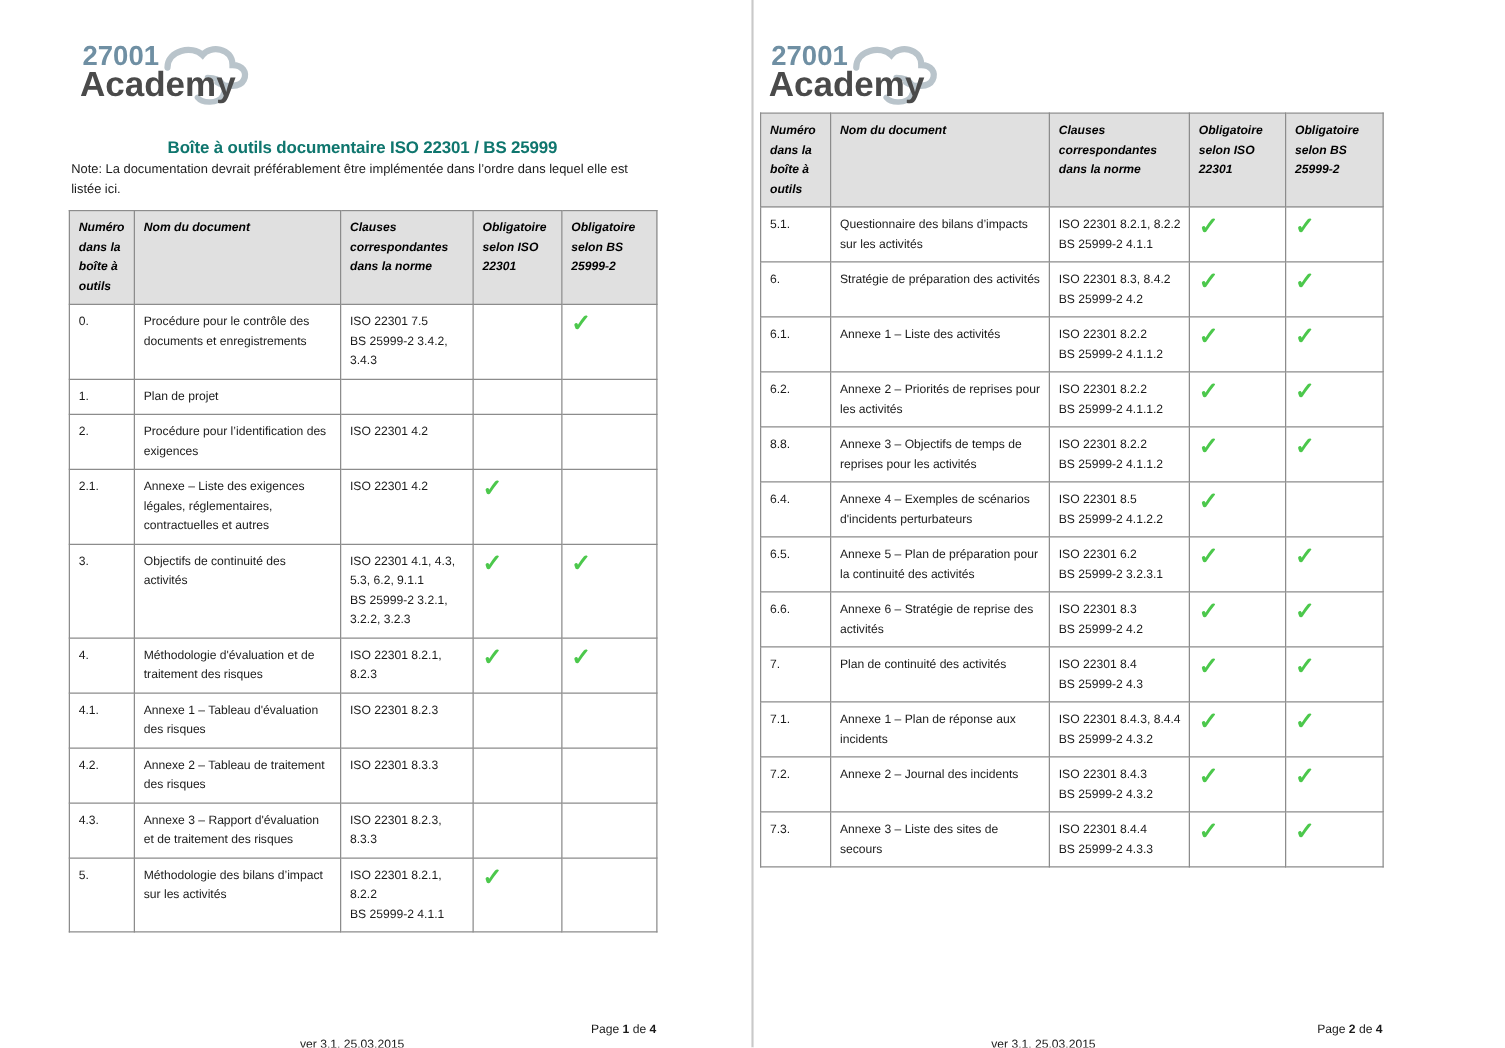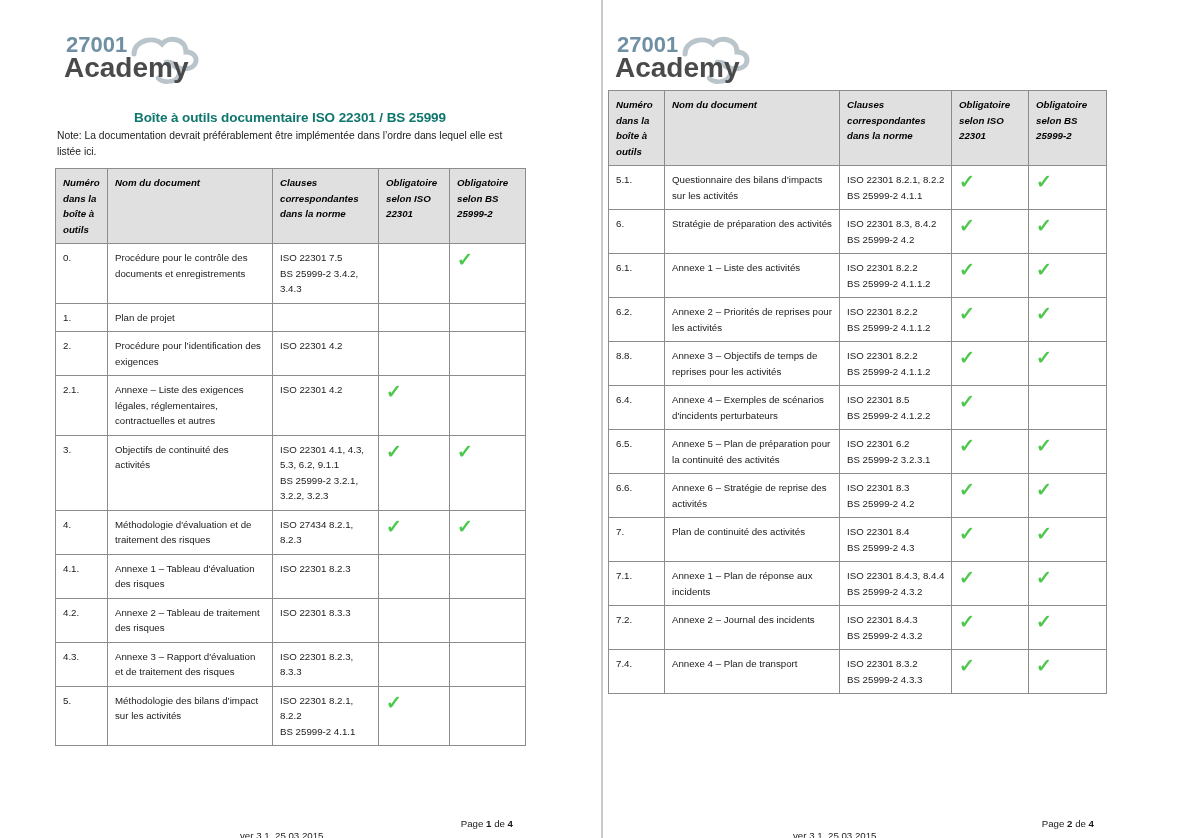--- a/index.html
+++ b/index.html
@@ -143,21 +143,21 @@
     width: 100%;
   }
   .footer-ver {
     position: absolute;
     left: 185px;
     top: 12px;
     white-space: nowrap;
   }
   .footer-page {
     position: absolute;
-    right: 12px;
+    right: 0;
     top: 0;
     white-space: nowrap;
   }
   .footer-page b { font-weight: bold; }
 </style>
 </head>
 <body>
 
 <div class="spread">
 
@@ -221,21 +221,21 @@
               <td class="c-num">3.</td>
               <td class="c-name">Objectifs de continuité des activités</td>
               <td class="c-clause">ISO 22301 4.1, 4.3, 5.3, 6.2, 9.1.1
 BS 25999-2 3.2.1, 3.2.2, 3.2.3</td>
               <td class="c-check c-iso"><span class="check">✓</span></td>
               <td class="c-check c-bs"><span class="check">✓</span></td>
             </tr>
             <tr>
               <td class="c-num">4.</td>
               <td class="c-name">Méthodologie d'évaluation et de traitement des risques</td>
-              <td class="c-clause">ISO 27434 8.2.1, 8.2.3</td>
+              <td class="c-clause">ISO 22301 8.2.1, 8.2.3</td>
               <td class="c-check c-iso"><span class="check">✓</span></td>
               <td class="c-check c-bs"><span class="check">✓</span></td>
             </tr>
             <tr>
               <td class="c-num">4.1.</td>
               <td class="c-name">Annexe 1 – Tableau d'évaluation des risques</td>
               <td class="c-clause">ISO 22301 8.2.3</td>
               <td class="c-check c-iso"></td>
               <td class="c-check c-bs"></td>
             </tr>
@@ -386,23 +386,23 @@
             </tr>
             <tr>
               <td class="c-num">7.2.</td>
               <td class="c-name">Annexe 2 – Journal des incidents</td>
               <td class="c-clause">ISO 22301 8.4.3
 BS 25999-2 4.3.2</td>
               <td class="c-check c-iso"><span class="check">✓</span></td>
               <td class="c-check c-bs"><span class="check">✓</span></td>
             </tr>
             <tr>
-              <td class="c-num">7.4.</td>
-              <td class="c-name">Annexe 4 – Plan de transport</td>
-              <td class="c-clause">ISO 22301 8.3.2
+              <td class="c-num">7.3.</td>
+              <td class="c-name">Annexe 3 – Liste des sites de secours</td>
+              <td class="c-clause">ISO 22301 8.4.4
 BS 25999-2 4.3.3</td>
               <td class="c-check c-iso"><span class="check">✓</span></td>
               <td class="c-check c-bs"><span class="check">✓</span></td>
             </tr>
           </tbody>
       </table>
 
       <div class="footer footer-right" style="left:5px">
         <div class="footer-row">
           <span class="footer-ver">ver  3.1, 25.03.2015</span>

